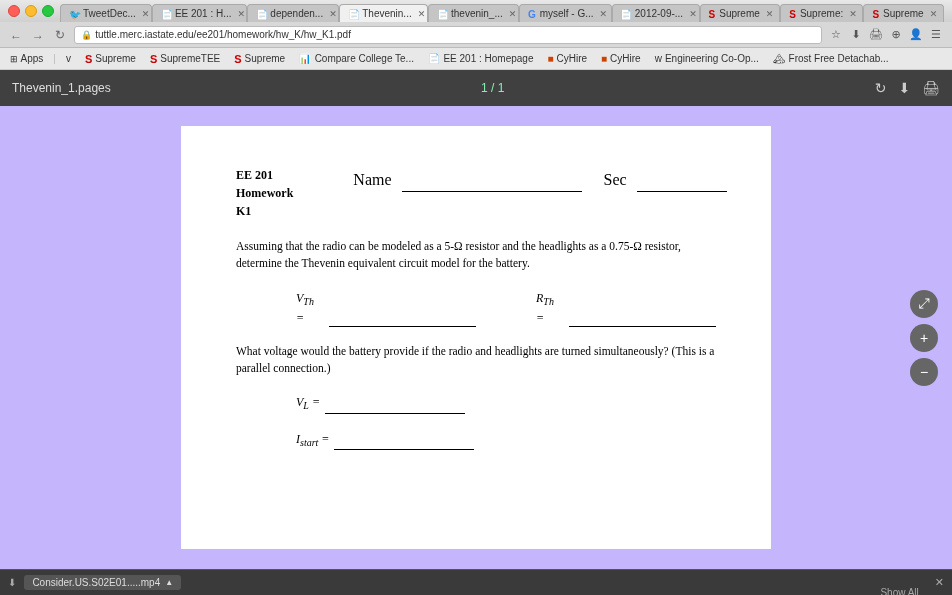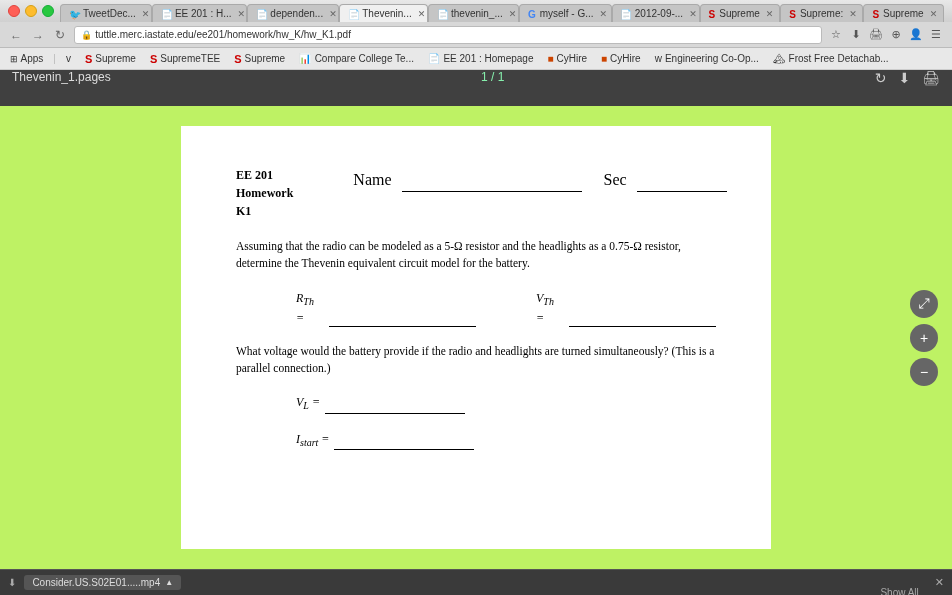--- a/index.html
+++ b/index.html
@@ -110,34 +110,34 @@
     }
     .bookmark-icon { font-size: 10px; }
     .bm-red { color: #cc0000; font-weight: bold; }
     .bm-apps-icon { font-size: 9px; }
 
     
     .pdf-header {
       height: 36px;
       background: #404040;
       display: flex;
-      align-items: flex-start;
+      align-items: center;
       justify-content: space-between;
       padding: 0 12px;
       color: #ccc;
     }
     .pdf-title { font-size: 12px; color: #ddd; }
     .pdf-nav { font-size: 12px; color: #86efac; }
     .pdf-header-icons { display: flex; gap: 12px; align-items: center; }
     .pdf-icon { font-size: 14px; color: #ccc; cursor: pointer; }
 
     
     .pdf-area {
       height: calc(595px - 22px - 26px - 22px - 36px - 26px);
-      background: #bef264;
+      background: #c4b5fd;
       display: flex;
       justify-content: center;
       overflow: hidden;
       position: relative;
       padding: 20px 0;
     }
 
     
     .pdf-page {
       width: 590px;
@@ -399,27 +399,27 @@
       </div>
     </div>
 
     <div class="hw-body">
 
       <p>Assuming that the radio can be modeled as a 5-Ω resistor and the headlights as a 0.75-Ω resistor, determine the Thevenin equivalent circuit model for the battery.</p>
 
       <div class="formula-line">
         <div class="formula-item">
           <span class="formula-var">
-            <i>R</i><sub style="font-style:italic;">Th</sub> =
+            <i>V</i><sub style="font-style:italic;">Th</sub> =
           </span>
           <span class="formula-underline"></span>
         </div>
         <div class="formula-item">
           <span class="formula-var">
-            <i>V</i><sub style="font-style:italic;">Th</sub> =
+            <i>R</i><sub style="font-style:italic;">Th</sub> =
           </span>
           <span class="formula-underline"></span>
         </div>
       </div>
 
       <p>What voltage would the battery provide if the radio and headlights are turned simultaneously? (This is a parallel connection.)</p>
 
       <div class="formula-line">
         <div class="formula-item">
           <span class="formula-var">

